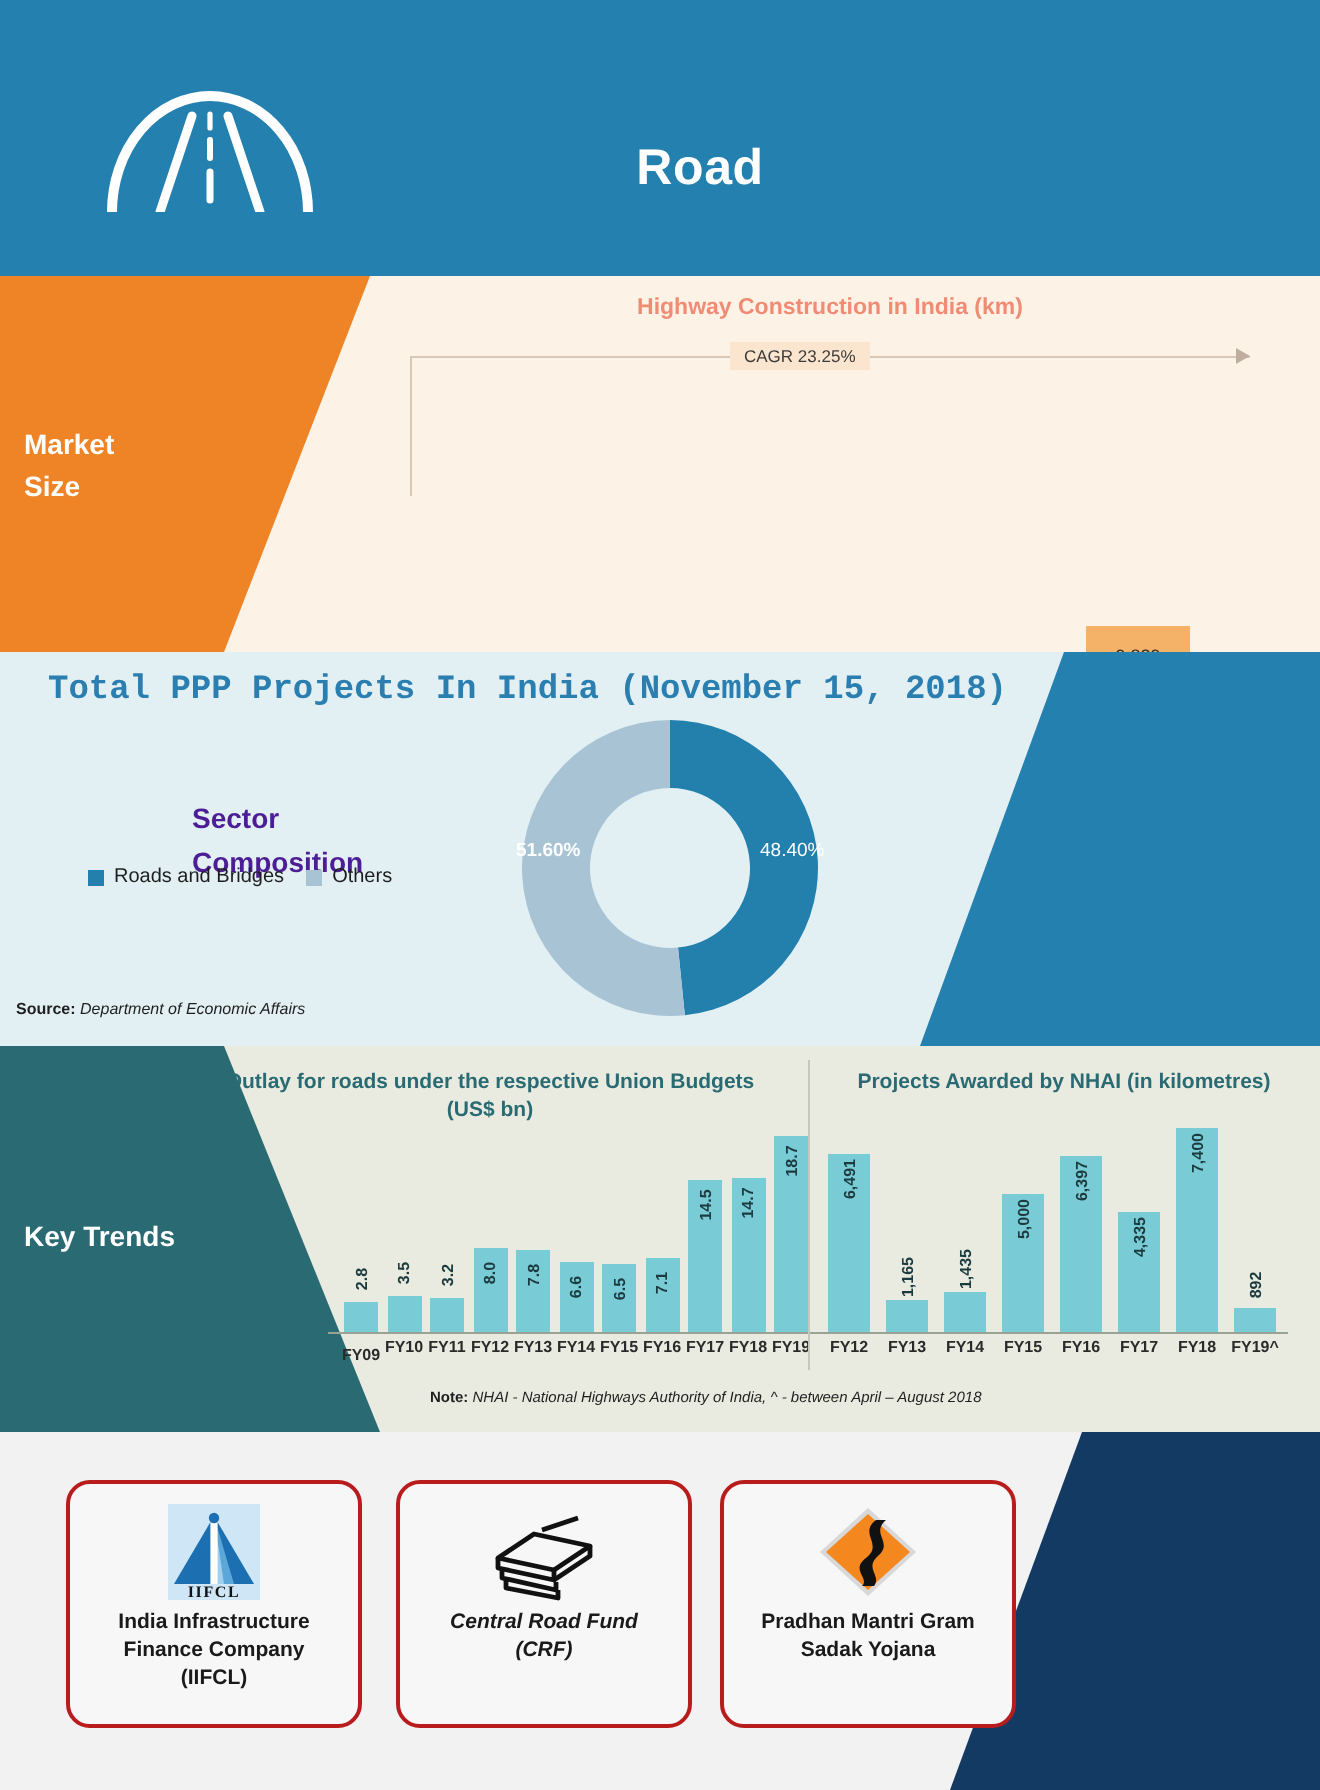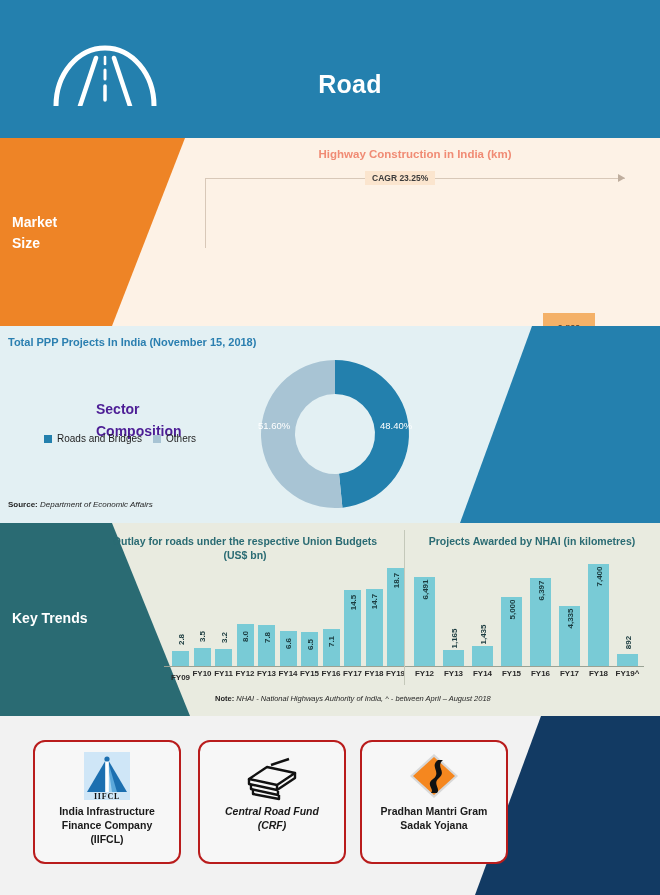--- a/index.html
+++ b/index.html
@@ -32,38 +32,38 @@
     color:#F08B74;font-size:11.5px;font-weight:bold;
   }
   .cagr-line{position:absolute;left:205px;top:40px;width:420px;height:1px;background:#D8C8B8;}
   .cagr-vert{position:absolute;left:205px;top:40px;width:1px;height:70px;background:#D8C8B8;}
   .cagr-arrow{
     position:absolute;left:618px;top:36px;width:0;height:0;
     border-left:7px solid #BFAE9E;border-top:4.5px solid transparent;border-bottom:4.5px solid transparent;
   }
   .cagr-badge{
     position:absolute;left:365px;top:33px;background:#FBE5CE;
-    padding:2px 7px;font-size:8.5px;font-weight:bold;color:#3B3B3B;
+    padding:2px 7px;font-size:8.5px;font-weight:normal;color:#3B3B3B;
   }
   .ms-bar{position:absolute;background:#F4B168;}
   .ms-bar-val{
     position:absolute;width:100%;text-align:center;top:10px;
     font-size:9px;color:#2E2E2E;font-weight:normal;
   }
 
   
   .sector{position:absolute;left:0;top:326px;width:660px;height:197px;background:#E3F0F3;overflow:hidden;}
   .sector-tab{
     position:absolute;right:0;top:0;width:200px;height:197px;background:#2480AE;
     clip-path:polygon(72px 0,200px 0,200px 197px,0 197px);
   }
   .sector-tab-label{
     position:absolute;left:96px;top:72px;color:#4c1d95;font-size:14px;font-weight:bold;line-height:22px;
   }
-  .ppp-title{position:absolute;left:8px;top:10px;color:#2B7FB0;font-size:11px;font-weight:bold;}
+  .ppp-title{position:absolute;left:24px;top:10px;color:#2B7FB0;font-size:17px;font-weight:bold;font-family:Liberation Mono, monospace;}
   .donut-wrap{position:absolute;left:255px;top:28px;width:160px;height:160px;}
   .donut-lab{position:absolute;font-size:9.5px;color:#fff;}
   .ppp-legend{position:absolute;left:44px;top:433px;display:flex;align-items:center;gap:5px;font-size:10px;color:#1E1E1E;}
   .lg-sw{width:8px;height:8px;display:inline-block;}
   .ppp-source{position:absolute;left:8px;top:500px;font-size:8px;color:#1F1F1F;font-style:italic;}
   .ppp-source b{font-style:normal;}
 
   
   .trends{position:absolute;left:0;top:523px;width:660px;height:193px;background:#E9EBE0;overflow:hidden;}
   .trends-tab{
@@ -152,21 +152,21 @@
        L 84.0144685940486 119.79804067925201
        A 40 40 0 0 0 80 40 Z" fill="#2380AD"></path>
           <path d="M 87.42676689898988 153.6263752566162
        A 74 74 0 1 1 79.99999999999999 6
        L 79.99999999999999 40
        A 40 40 0 1 0 84.0144685940486 119.79804067925201 Z" fill="#A8C4D4"></path>
         </svg>
     </div>
   </div>
   <div class="donut-lab" id="donut-lab-0" style="left:380px;top:420px;">48.40%</div>
-  <div class="donut-lab" id="donut-lab-1" style="left:258px;top:420px;">51.60%</div>
+  <div class="donut-lab" id="donut-lab-1" style="left:258px;top:420px;font-weight:bold;">51.60%</div>
 
   <div class="ppp-legend">
     <span class="lg-sw" style="background:#2380AD"></span>
     <span>Roads and Bridges</span>
     <span class="lg-sw" style="background:#A8C4D4;margin-left:6px;"></span>
     <span>Others</span>
   </div>
   <div class="ppp-source">
     <b>Source:</b>
     <span>Department of Economic Affairs</span>

